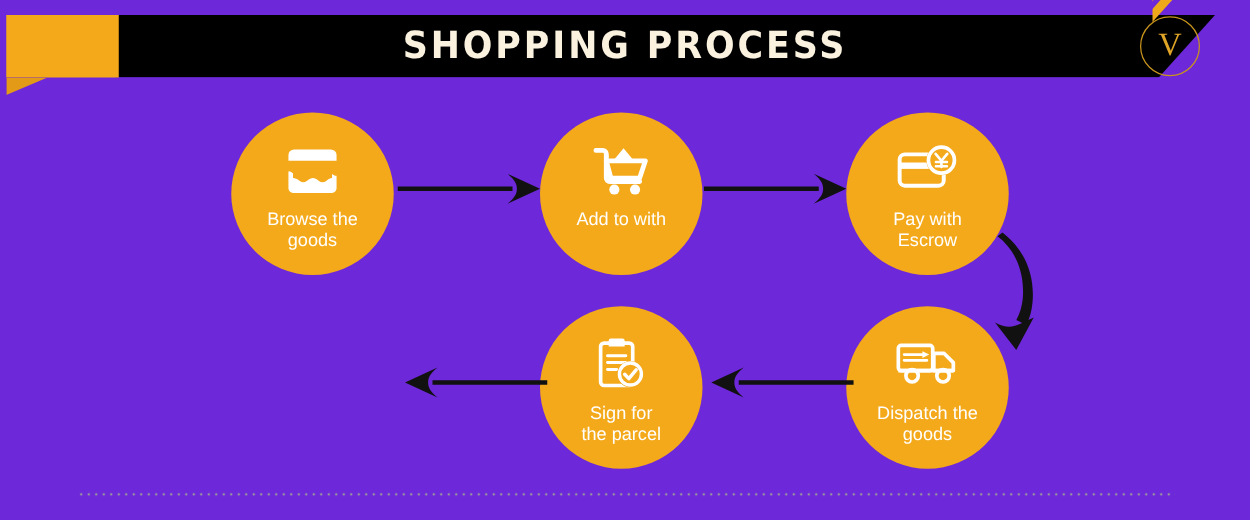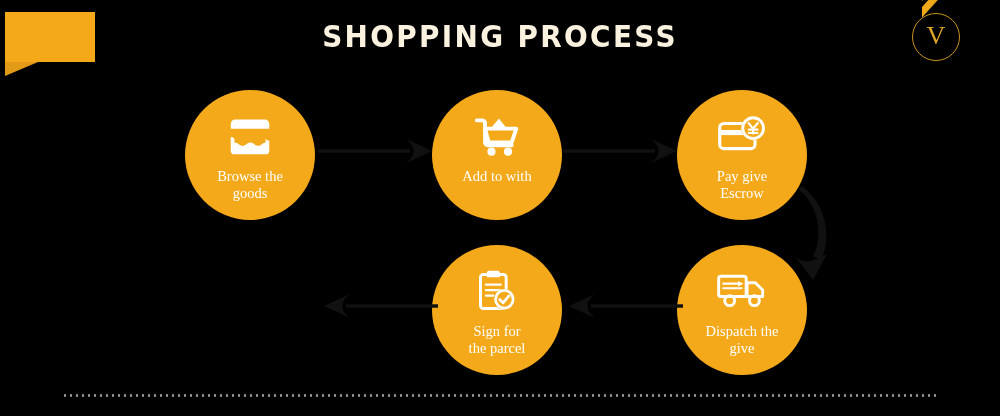--- a/index.html
+++ b/index.html
@@ -10,21 +10,21 @@
     height: 416px;
     background: #ffffff;
     font-family: "Liberation Sans", sans-serif;
     overflow: hidden;
   }
 
   #page {
     position: relative;
     width: 1000px;
     height: 416px;
-    background: #000000;
+    background: #6d28d9;
   }
 
   
   #header {
     position: absolute;
     left: 0; top: 0;
     width: 1000px;
     height: 86px;
   }
 
@@ -144,21 +144,21 @@
   }
   .node .node-icon svg { display: block; }
 
   .node .node-label {
     margin-top: 6px;
     width: 160px;
     text-align: center;
     color: #FFFFFF;
     font-size: 14.5px;
     line-height: 17px;
-    font-family: Liberation Serif, serif;
+    font-family: Liberation Sans, sans-serif;
     white-space: pre-line;
   }
 
   
   #node-browse   { left: 185px; top: 4px; }
   #node-cart     { left: 432px; top: 4px; }
   #node-pay      { left: 677px; top: 4px; }
   #node-dispatch { left: 677px; top: 159px; }
   #node-sign     { left: 432px; top: 159px; }
   #node-confirm  { left: 185px; top: 159px; }
@@ -242,38 +242,38 @@
     <div class="node" id="node-pay">
       <div class="node-icon">
         <svg viewBox="0 0 56 48" width="52" height="45">
           <rect x="4" y="10" width="38" height="27" rx="4.5" fill="none" stroke="#FFFFFF" stroke-width="3.4"></rect>
           <rect x="4" y="17" width="38" height="5.5" fill="#FFFFFF"></rect>
           <circle cx="40" cy="15" r="13" fill="#F4A91A"></circle>
           <circle cx="40" cy="15" r="11.2" fill="none" stroke="#FFFFFF" stroke-width="3.2"></circle>
           <path fill="none" stroke="#FFFFFF" stroke-width="2.3" stroke-linecap="round" d="M35 9.5 l5 6 l5 -6 M35.3 16.6 h9.4 M35.3 20.2 h9.4 M40 15.5 v5.4"></path>
         </svg>
       </div>
-      <div class="node-label">Pay give
+      <div class="node-label">Pay with
 Escrow</div>
     </div>
 
     <div class="node" id="node-dispatch">
       <div class="node-icon">
         <svg viewBox="0 0 60 44" width="55" height="42">
           <rect x="4" y="6" width="30" height="22" rx="2.5" fill="none" stroke="#FFFFFF" stroke-width="3.2"></rect>
           <path fill="none" stroke="#FFFFFF" stroke-width="3.2" stroke-linejoin="round" d="M35 13 h9 l8 8 v7 h-17 z"></path>
           <path fill="none" stroke="#FFFFFF" stroke-width="2.3" stroke-linecap="round" d="M9 14 h16 M9 19 h20"></path>
           <path fill="#FFFFFF" d="M25 11 l6 3 l-6 3 z"></path>
           <path fill="none" stroke="#FFFFFF" stroke-width="3.2" d="M4 28 h48"></path>
           <circle cx="16" cy="32.5" r="5.4" fill="none" stroke="#FFFFFF" stroke-width="3.2"></circle>
           <circle cx="43" cy="32.5" r="5.4" fill="none" stroke="#FFFFFF" stroke-width="3.2"></circle>
         </svg>
       </div>
       <div class="node-label">Dispatch the
-give</div>
+goods</div>
     </div>
 
     <div class="node" id="node-sign">
       <div class="node-icon">
         <svg viewBox="0 0 48 50" width="44" height="46">
           <path fill="none" stroke="#FFFFFF" stroke-width="3.2" stroke-linejoin="round" d="M9 7 h22 a3 3 0 0 1 3 3 v31 a3 3 0 0 1 -3 3 h-22 a3 3 0 0 1 -3 -3 v-31 a3 3 0 0 1 3 -3 z"></path>
           <path fill="#FFFFFF" d="M15 3 h10 a2 2 0 0 1 2 2 v5 h-14 v-5 a2 2 0 0 1 2 -2 z"></path>
           <path fill="none" stroke="#FFFFFF" stroke-width="2.6" stroke-linecap="round" d="M12 18 h16 M12 24 h16 M12 30 h8"></path>
           <circle cx="32" cy="34" r="11.5" fill="#F4A91A"></circle>
           <circle cx="32" cy="34" r="9.6" fill="none" stroke="#FFFFFF" stroke-width="3"></circle>

